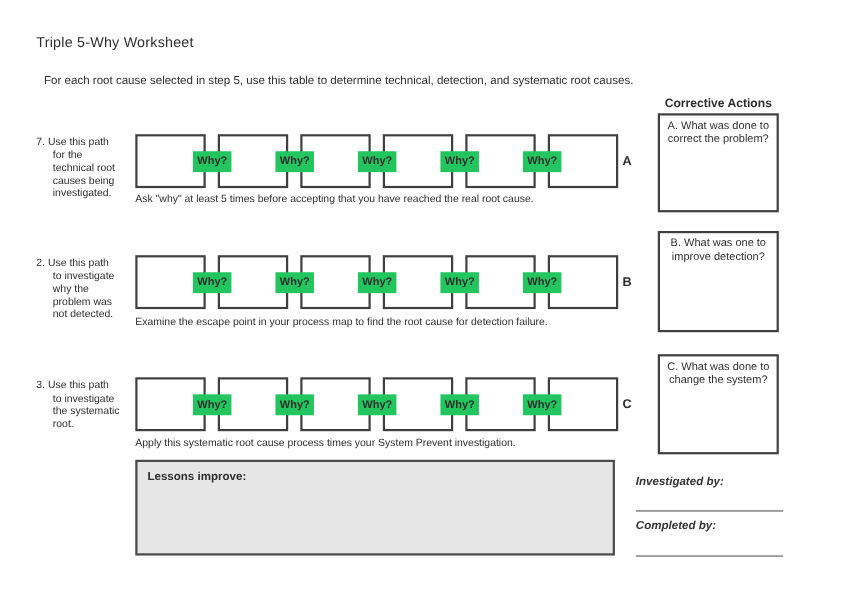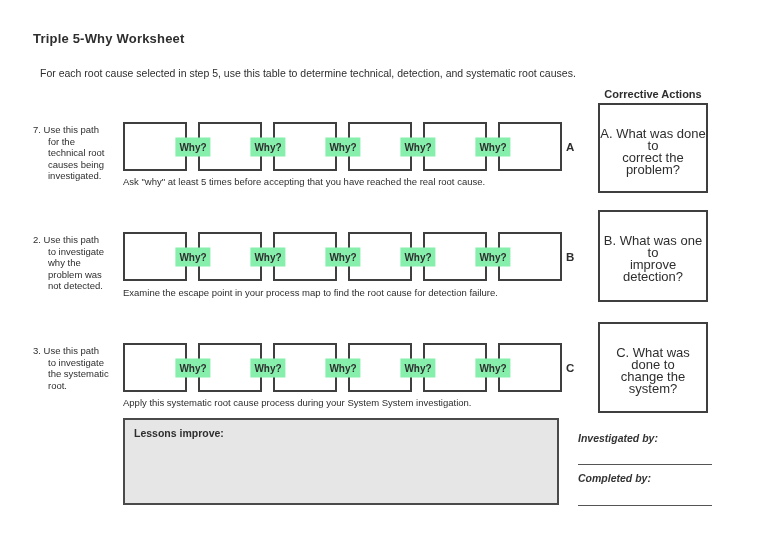--- a/index.html
+++ b/index.html
@@ -8,21 +8,21 @@
     position: relative;
     width: 768px;
     height: 543px;
     background: #ffffff;
     font-family: "Liberation Sans", sans-serif;
     color: var(--text, #2e2e2e);
     overflow: hidden;
   }
   .title {
     position: absolute; left: 33px; top: 31px;
-    font-size: 13px; font-weight: 700; letter-spacing: 0.2px; text-align: right;
+    font-size: 13px; font-weight: 400; letter-spacing: 0.2px; text-align: right;
   }
   .subtitle {
     position: absolute; left: 40px; top: 67px;
     font-size: 10.5px;
   }
   .toplabel {
     position: absolute; top: 100px;
     transform: translateX(-50%);
     text-align: center;
     font-size: 9.5px; line-height: 10.5px;
@@ -38,21 +38,21 @@
   .wbox {
     position: absolute;
     width: 64px; height: 49px;
     border: 2px solid var(--line, #3f3f3f);
     background: #ffffff;
     z-index: 1;
   }
   .why {
     position: absolute;
     transform: translate(-50%, -50%);
-    background: #86efac;
+    background: #22c55e;
     padding: 4px 4px;
     font-size: 10px; font-weight: bold;
     z-index: 2;
     white-space: nowrap;
   }
   .letter {
     position: absolute;
     transform: translateY(-50%);
     font-size: 11.5px; font-weight: bold;
   }
@@ -65,23 +65,23 @@
     transform: translateX(-50%);
     font-size: 11px; font-weight: bold;
     white-space: nowrap;
   }
   .ca-box {
     position: absolute; left: 598px; width: 110px;
     border: 2px solid var(--line, #3f3f3f);
     background: #ffffff;
   }
   .ca-label {
-    padding-top: 23px;
+    padding-top: 4px;
     text-align: center;
-    font-size: 13px; line-height: 12px;
+    font-size: 10px; line-height: 12px;
     white-space: pre-line;
   }
   .lessons {
     position: absolute; left: 123px; top: 418px;
     width: 436px; height: 87px;
     background: var(--lessons-fill, #e6e6e6);
     border: 2px solid #4a4a4a;
   }
   .lessons-label {
     padding: 7px 9px;
@@ -157,21 +157,21 @@
   <div class="wbox" style="left:273px;top:343px"></div>
   <div class="wbox" style="left:348px;top:343px"></div>
   <div class="wbox" style="left:423px;top:343px"></div>
   <div class="wbox" style="left:498px;top:343px"></div>
   <span class="why" style="left:193px;top:368px">Why?</span>
   <span class="why" style="left:268px;top:368px">Why?</span>
   <span class="why" style="left:343px;top:368px">Why?</span>
   <span class="why" style="left:418px;top:368px">Why?</span>
   <span class="why" style="left:493px;top:368px">Why?</span>
   <div class="letter" style="left:566px;top:368px">C</div>
-  <div class="caption" style="top:397px">Apply this systematic root cause process during your System System investigation.</div>
+  <div class="caption" style="top:397px">Apply this systematic root cause process times your System Prevent investigation.</div>
 
   <div class="ca-header">Corrective Actions</div>
   <div class="ca-box" style="top:103px;height:90px">
     <div class="ca-label">A. What was done to
 correct the problem?</div>
   </div>
   <div class="ca-box" style="top:210px;height:92px">
     <div class="ca-label">B. What was one to
 improve detection?</div>
   </div>

